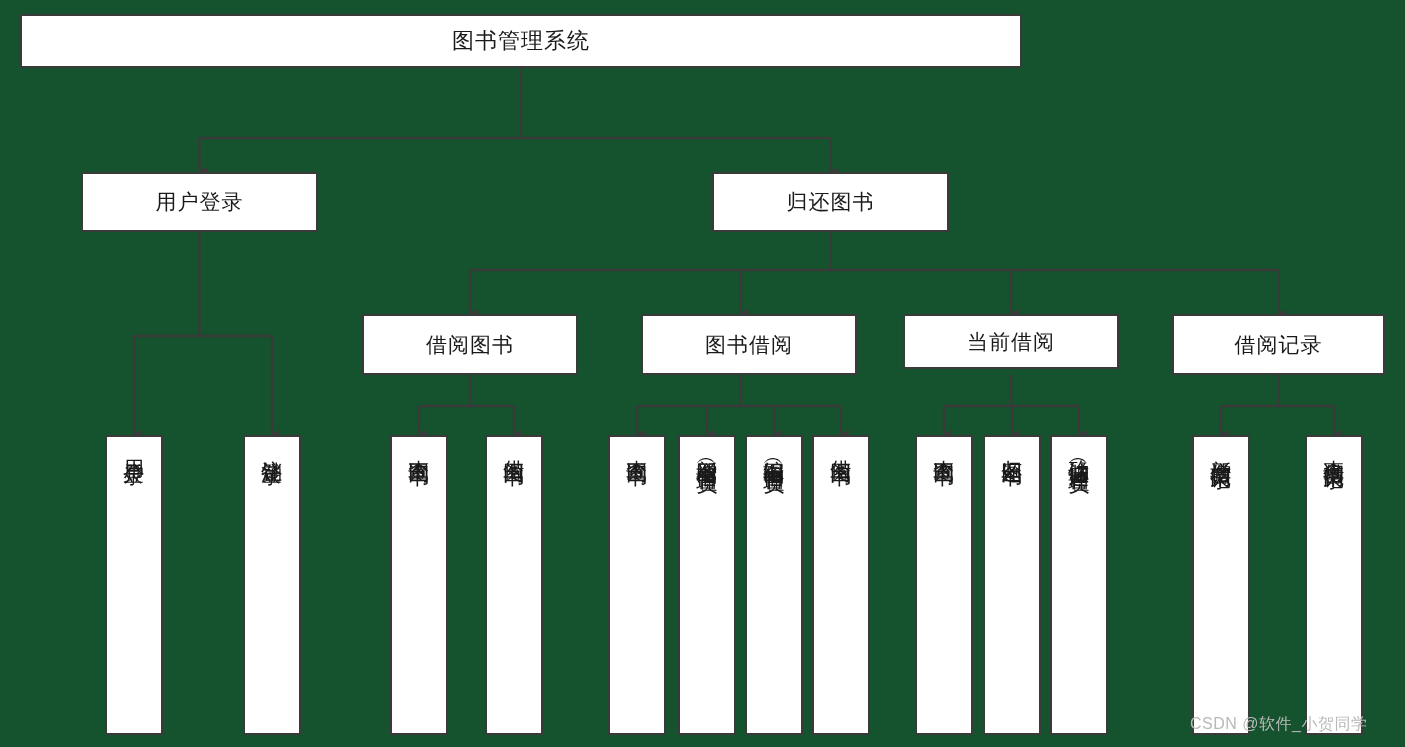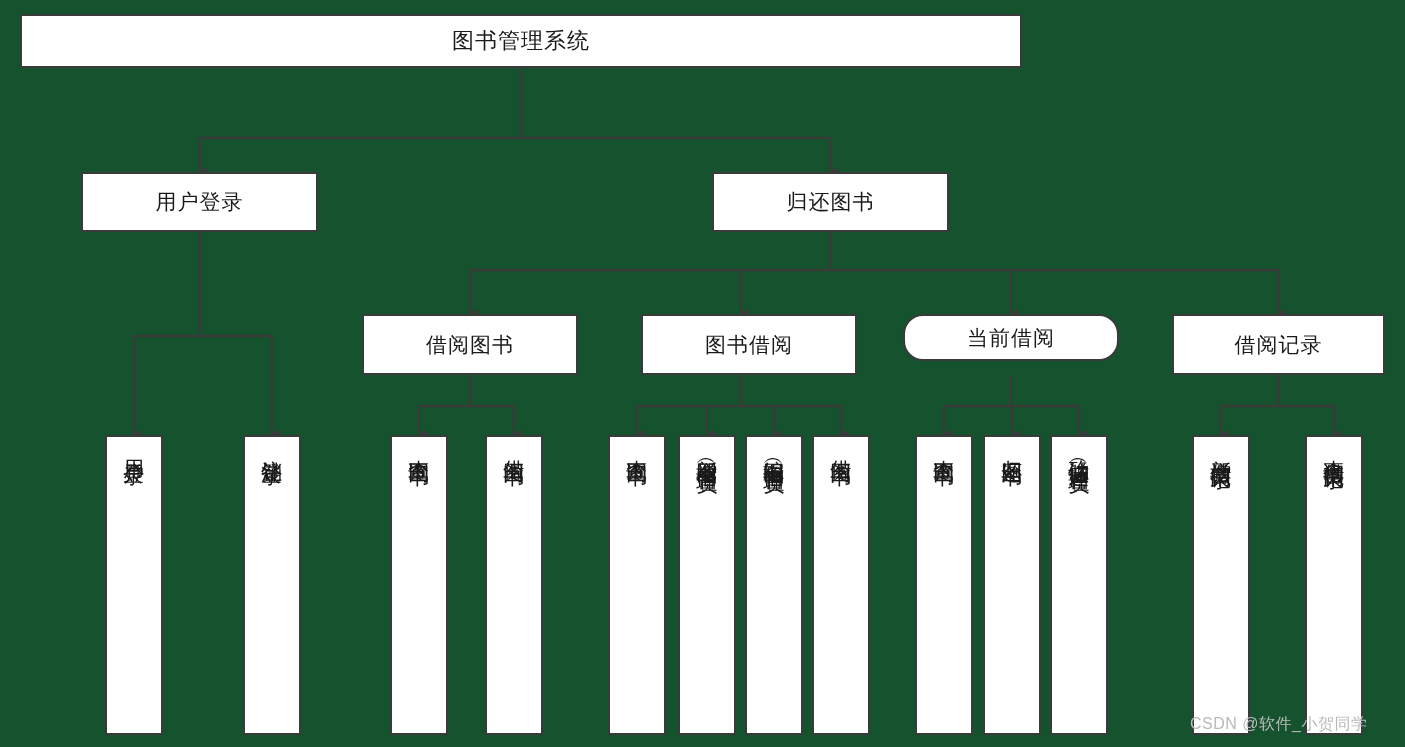--- a/index.html
+++ b/index.html
@@ -119,21 +119,21 @@
       </div>
       <div class="node horizontal" style="left: 712px; top: 172px; width: 237px; height: 60px;">
         <span>归还图书</span>
       </div>
       <div class="node horizontal" style="left: 362px; top: 314px; width: 216px; height: 61px;">
         <span>借阅图书</span>
       </div>
       <div class="node horizontal" style="left: 633px; top: 314px; width: 216px; height: 61px; margin-left: 8px;">
         <span>图书借阅</span>
       </div>
-      <div class="node horizontal" style="left: 903px; top: 314px; width: 216px; height: 47px; border-radius: 20px;">
+      <div class="node horizontal" style="left: 903px; top: 314px; width: 216px; height: 55px;">
         <span>当前借阅</span>
       </div>
       <div class="node horizontal" style="left: 1172px; top: 314px; width: 213px; height: 61px; text-align: right;">
         <span>借阅记录</span>
       </div>
       <div class="node vertical" style="left: 105px; top: 435px; width: 58px; height: 300px;">
         <span class="vtext">用户登录</span>
       </div>
       <div class="node vertical" style="left: 243px; top: 435px; width: 58px; height: 300px;">
         <span class="vtext">注销登录</span>

